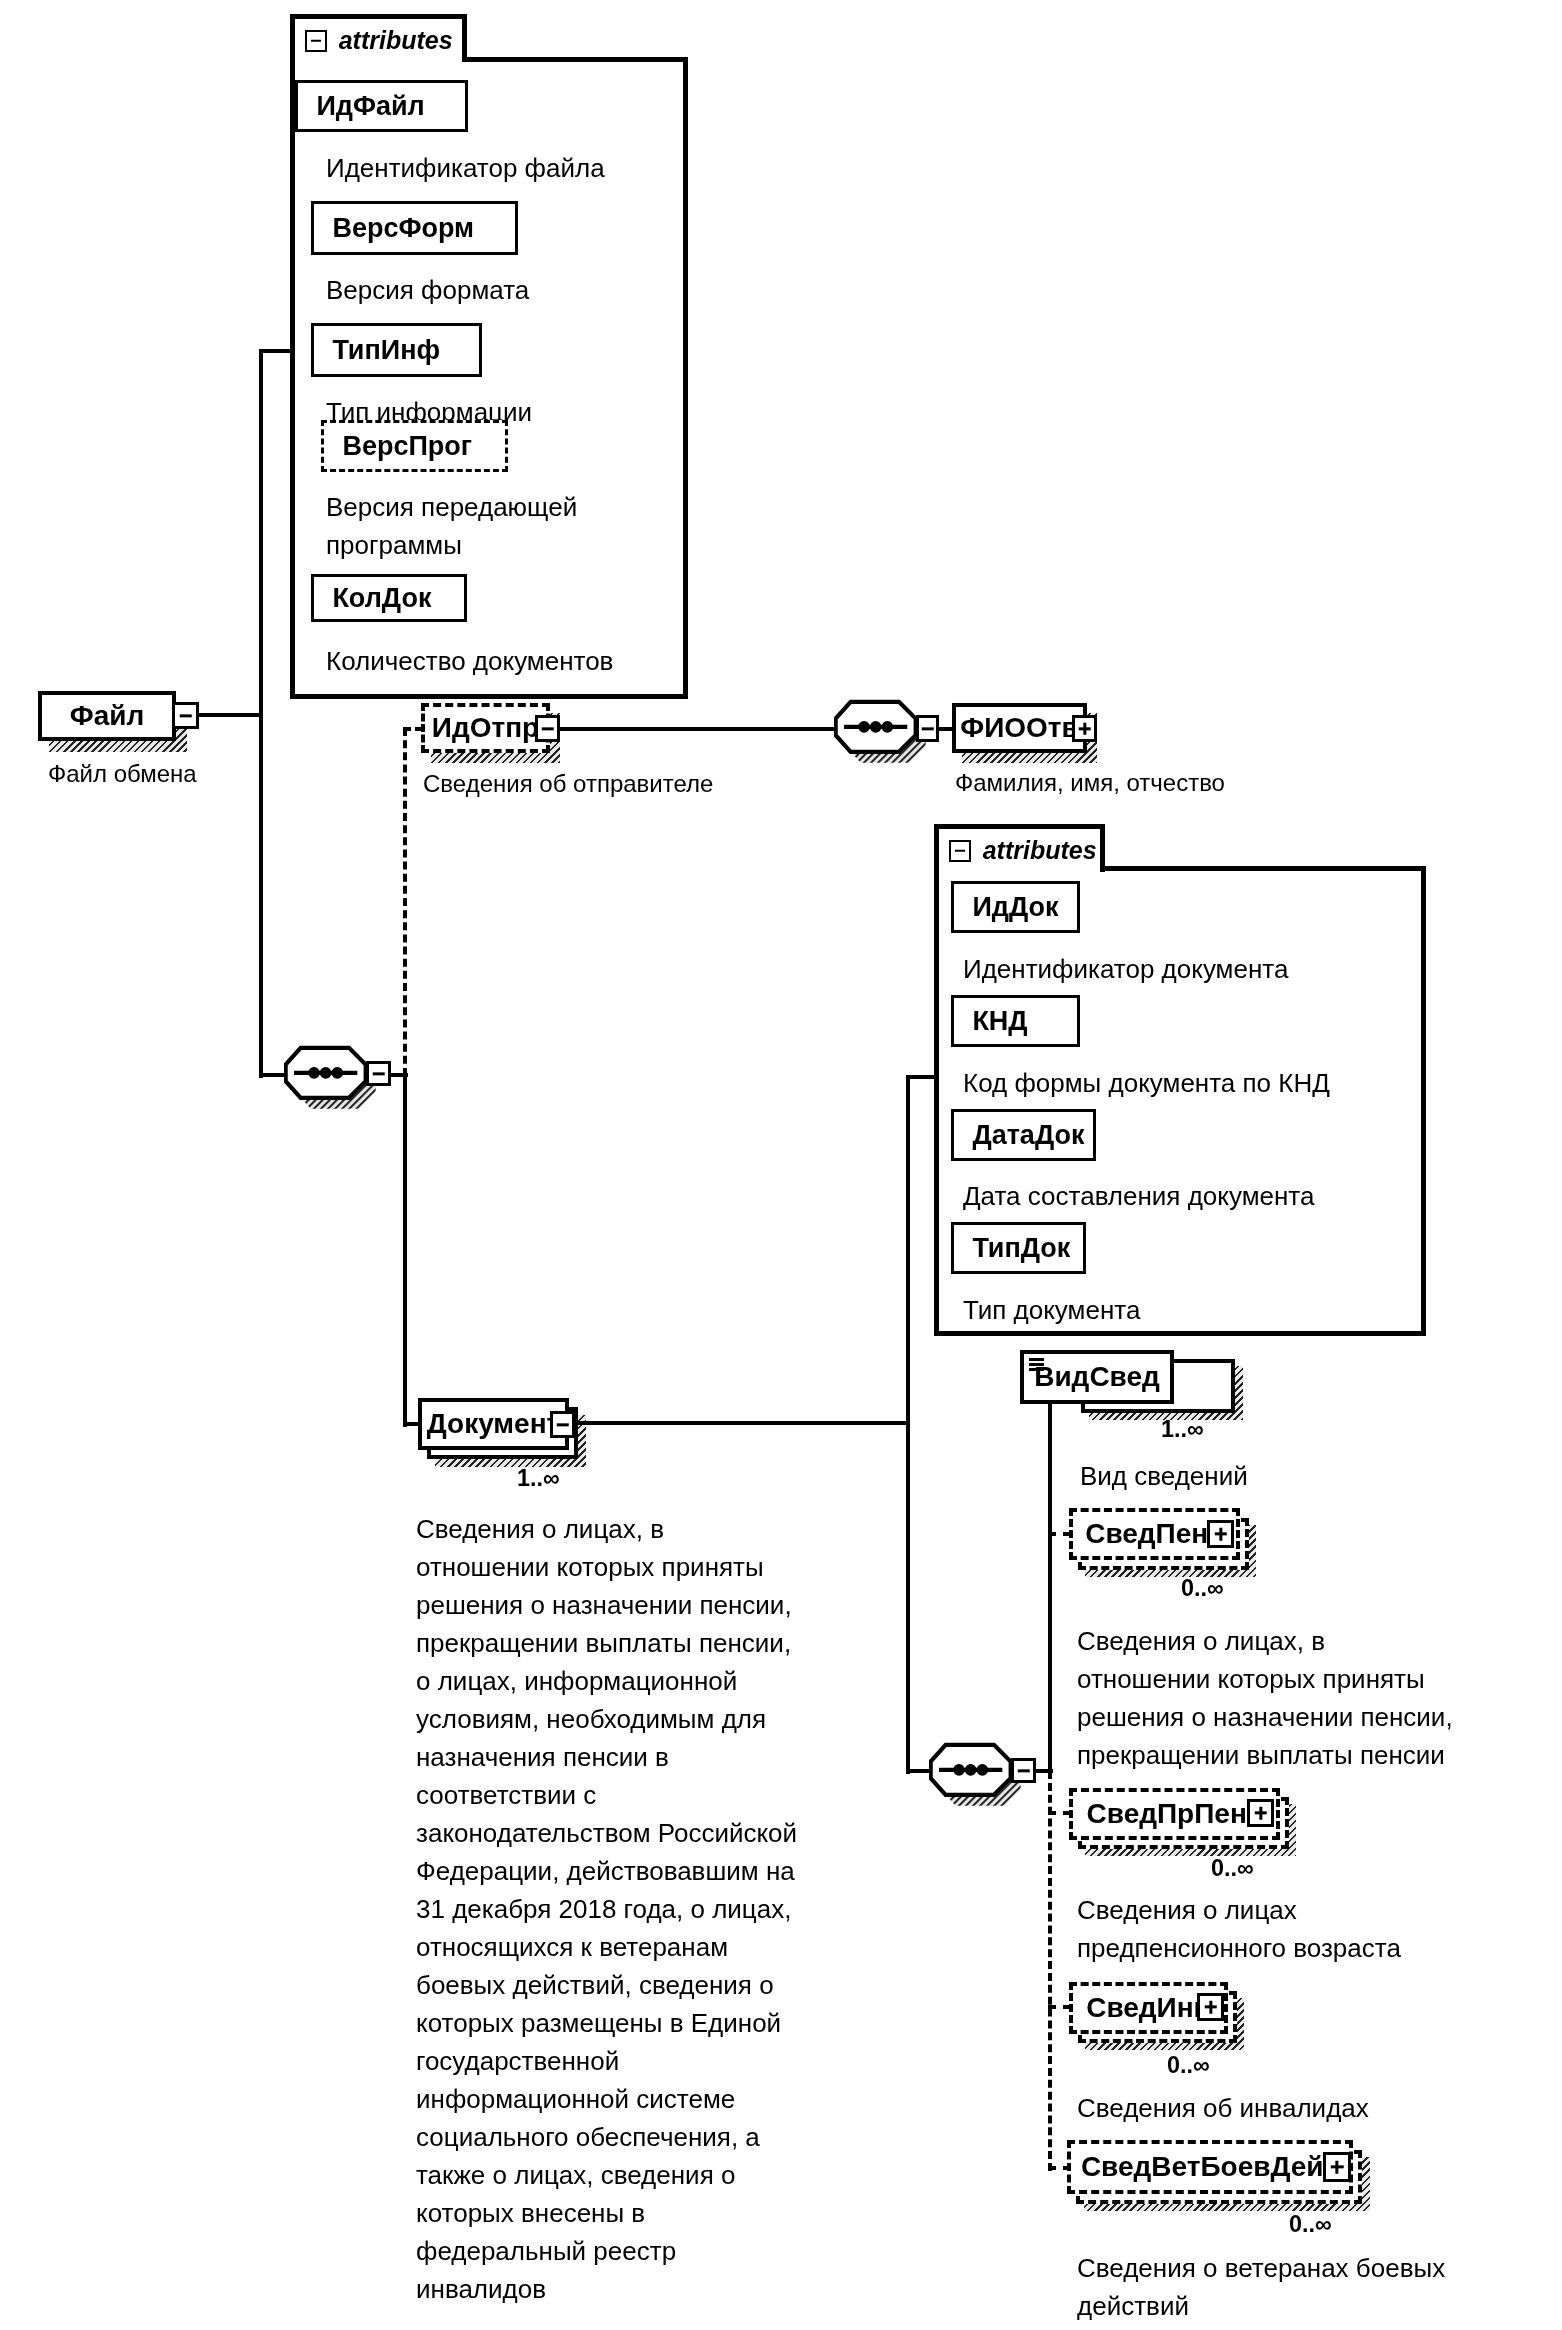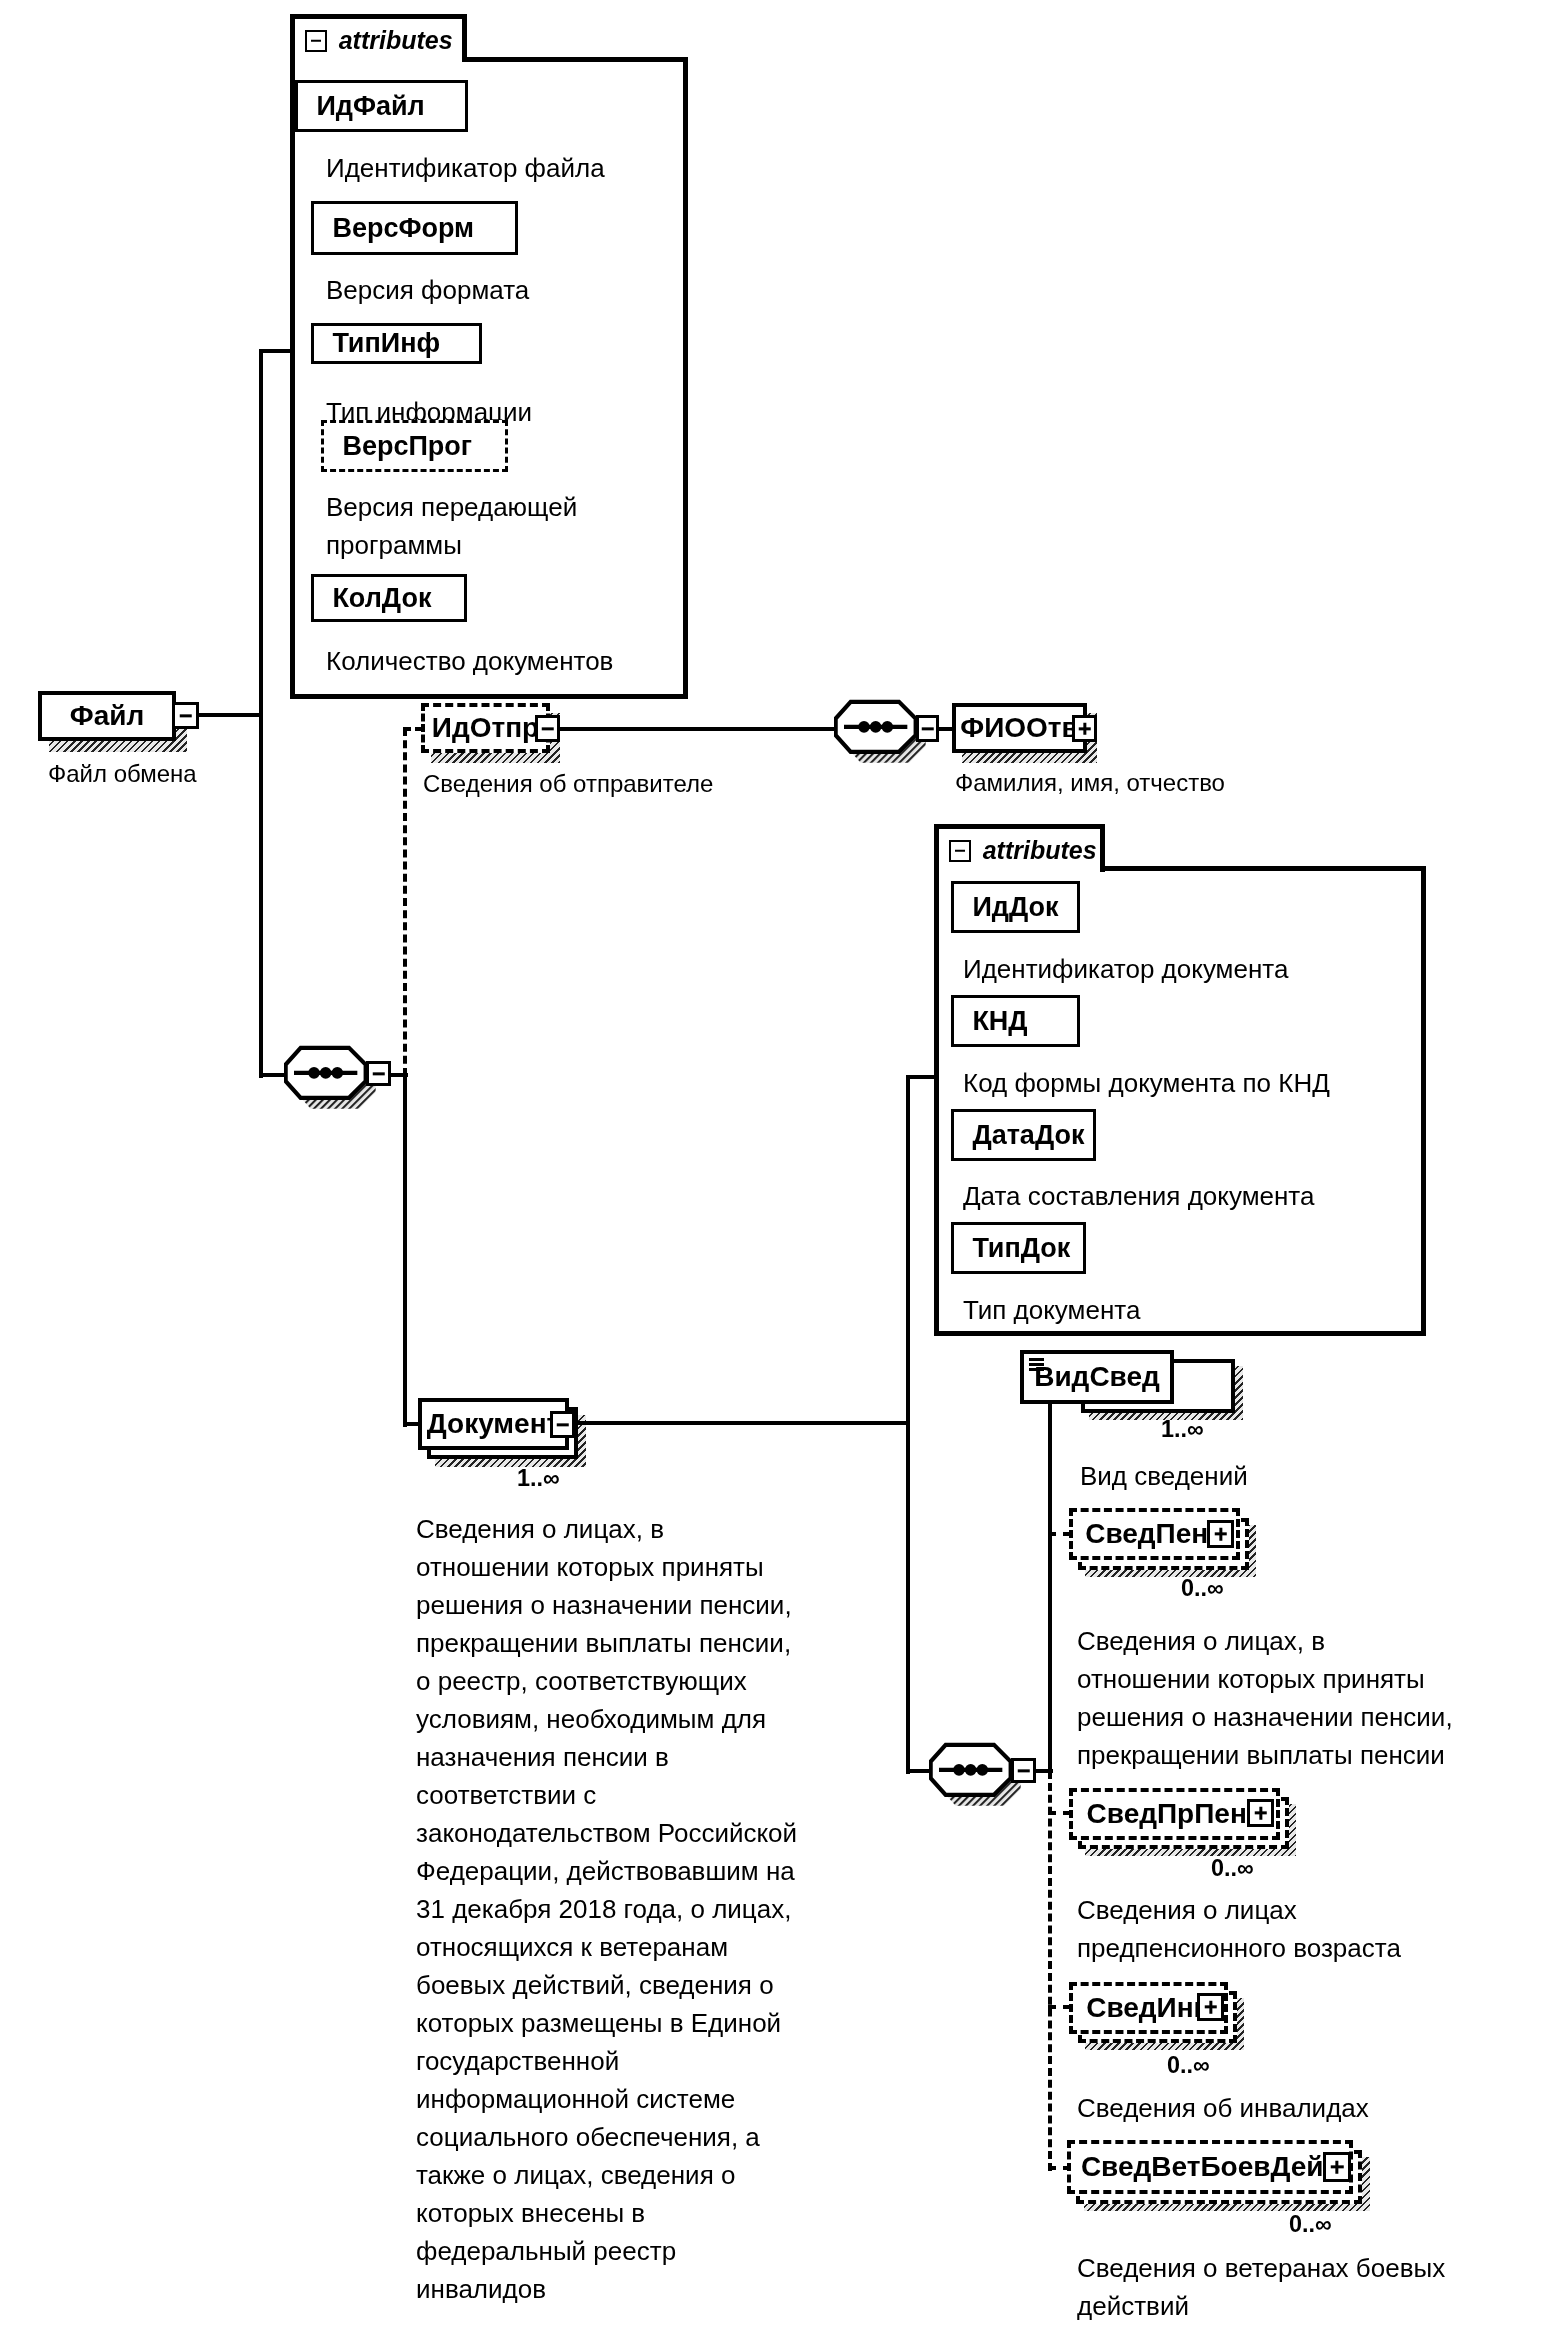--- a/index.html
+++ b/index.html
@@ -98,21 +98,21 @@
 
   <div class="hsh" style="left:321px;top:211px;width:207px;height:54px"></div>
   <div class="abox" style="left:311px;top:201px;width:207px;height:54px">
     <span>ВерсФорм</span>
   </div>
   <div class="desc" style="left:326px;top:271px">
       <div>Версия формата</div>
     </div>
 
   <div class="hsh" style="left:321px;top:333px;width:171px;height:54px"></div>
-  <div class="abox" style="left:311px;top:323px;width:171px;height:41px">
+  <div class="abox" style="left:311px;top:323px;width:171px;height:54px">
     <span>ТипИнф</span>
   </div>
   <div class="desc" style="left:326px;top:393px">
       <div>Тип информации</div>
     </div>
 
   <div class="hsh" style="left:321px;top:430px;width:187px;height:52px"></div>
   <div class="abox dashed" style="left:321px;top:420px;width:187px;height:52px">
     <span>ВерсПрог</span>
   </div>
@@ -174,21 +174,21 @@
   <div class="ebox" style="left:418px;top:1398px;width:151px;height:52px">
     <span>Документ</span>
   </div>
   <div class="csq" style="left:550px;top:1411px"></div>
   <div class="occ" style="left:517px;top:1465px">1..∞</div>
   <div class="desc" style="left:416px;top:1510px">
       <div>Сведения о лицах, в</div>
       <div>отношении которых приняты</div>
       <div>решения о назначении пенсии,</div>
       <div>прекращении выплаты пенсии,</div>
-      <div>о реестр, соответствующих</div>
+      <div>о лицах, информационной</div>
       <div>условиям, необходимым для</div>
       <div>назначения пенсии в</div>
       <div>соответствии с</div>
       <div>законодательством Российской</div>
       <div>Федерации, действовавшим на</div>
       <div>31 декабря 2018 года, о лицах,</div>
       <div>относящихся к ветеранам</div>
       <div>боевых действий, сведения о</div>
       <div>которых размещены в Единой</div>
       <div>государственной</div>

